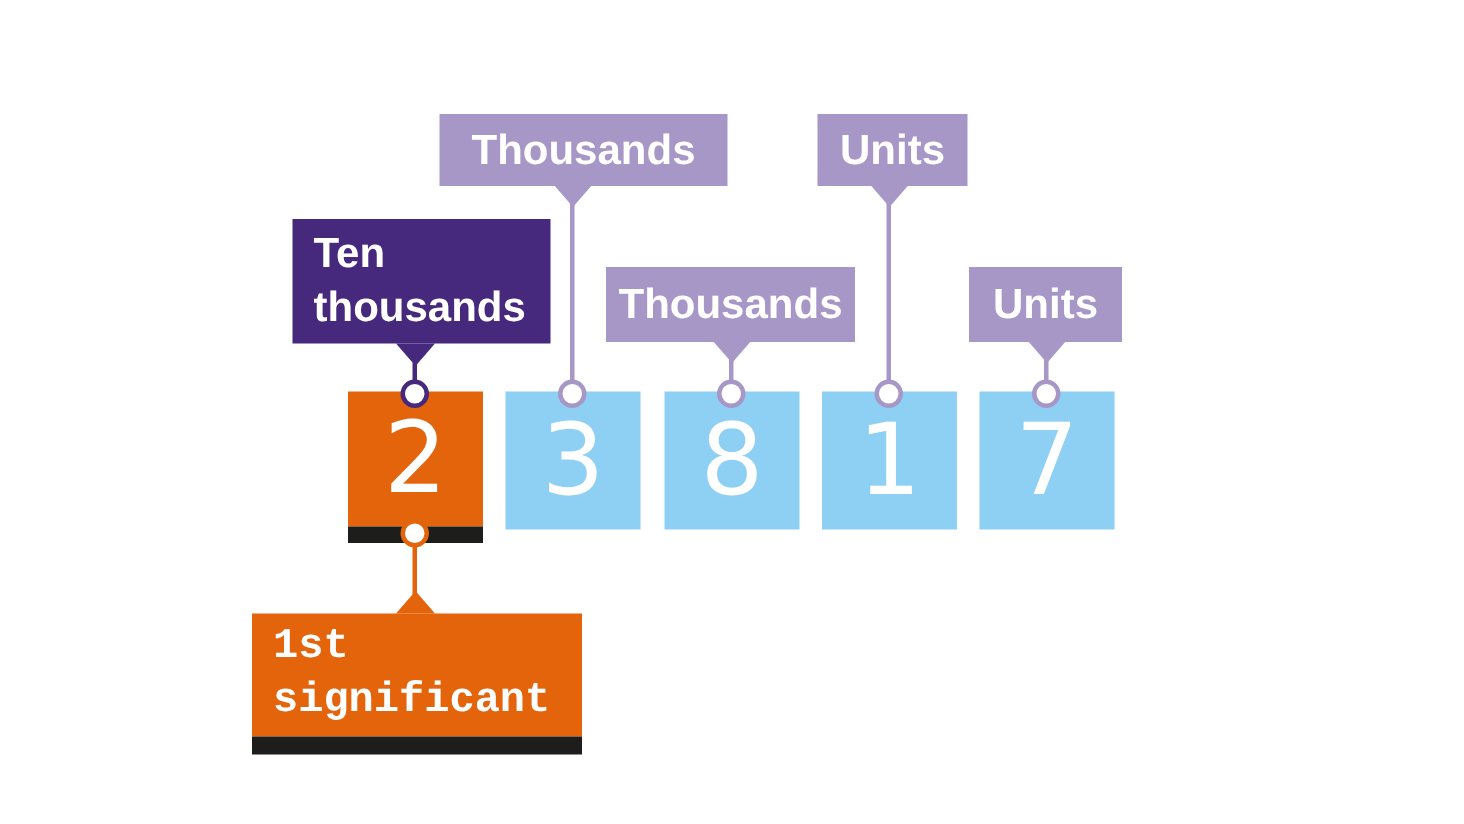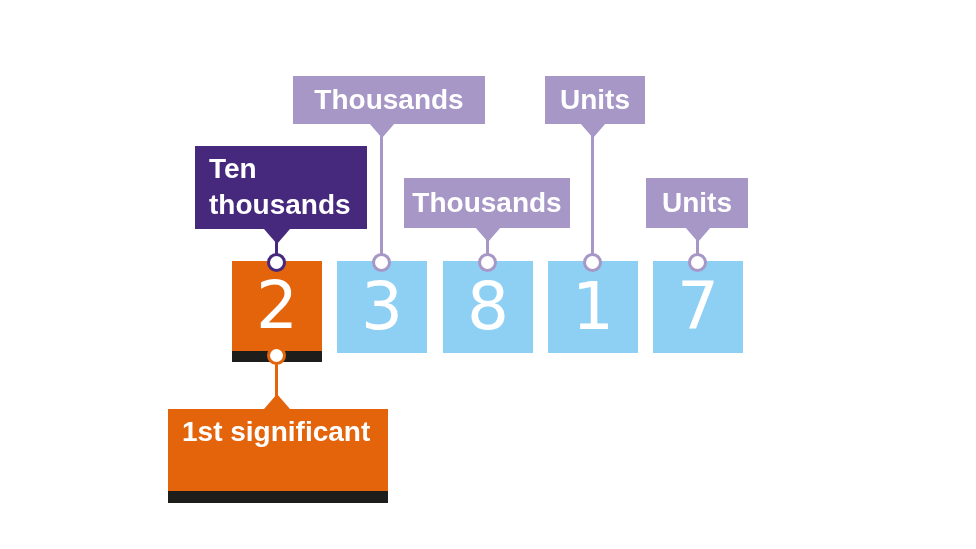--- a/index.html
+++ b/index.html
@@ -22,21 +22,21 @@
   .line-ten-thousands { left:275px; top:226px; height:21px; }
   .line-significant   { left:275px; top:345px; height:42px; }
 
   
   .callout {
     position:absolute; color:var(--text,#ffffff);
     font-weight:bold; font-size:28px;
   }
   .callout.lav  { background:var(--lavender,#a797c7); }
   .callout.purp { background:var(--purple,#46287d); }
-  .callout.orng { background:var(--orange,#e4640c); }
+  .callout.orng { background:var(--orange,#e4640c);font-family:Liberation Mono, monospace; }
   .callout.center { text-align:center; }
   .callout.multiline { padding:5px 14px; line-height:36px; box-sizing:border-box; }
 
   .co-thousands { left:293px; top:60px;  width:192px; height:48px; line-height:48px; }
   .co-tens      { left:545px; top:60px;  width:100px; height:48px; line-height:48px; }
   .co-hundreds  { left:404px; top:162px; width:166px; height:50px; line-height:50px; }
   .co-units     { left:646px; top:162px; width:102px; height:50px; line-height:50px; }
   .co-tenth     { left:195px; top:130px; width:172px; height:83px; }
   .co-sig       { left:168px; top:393px; width:220px; height:82px; }
 

